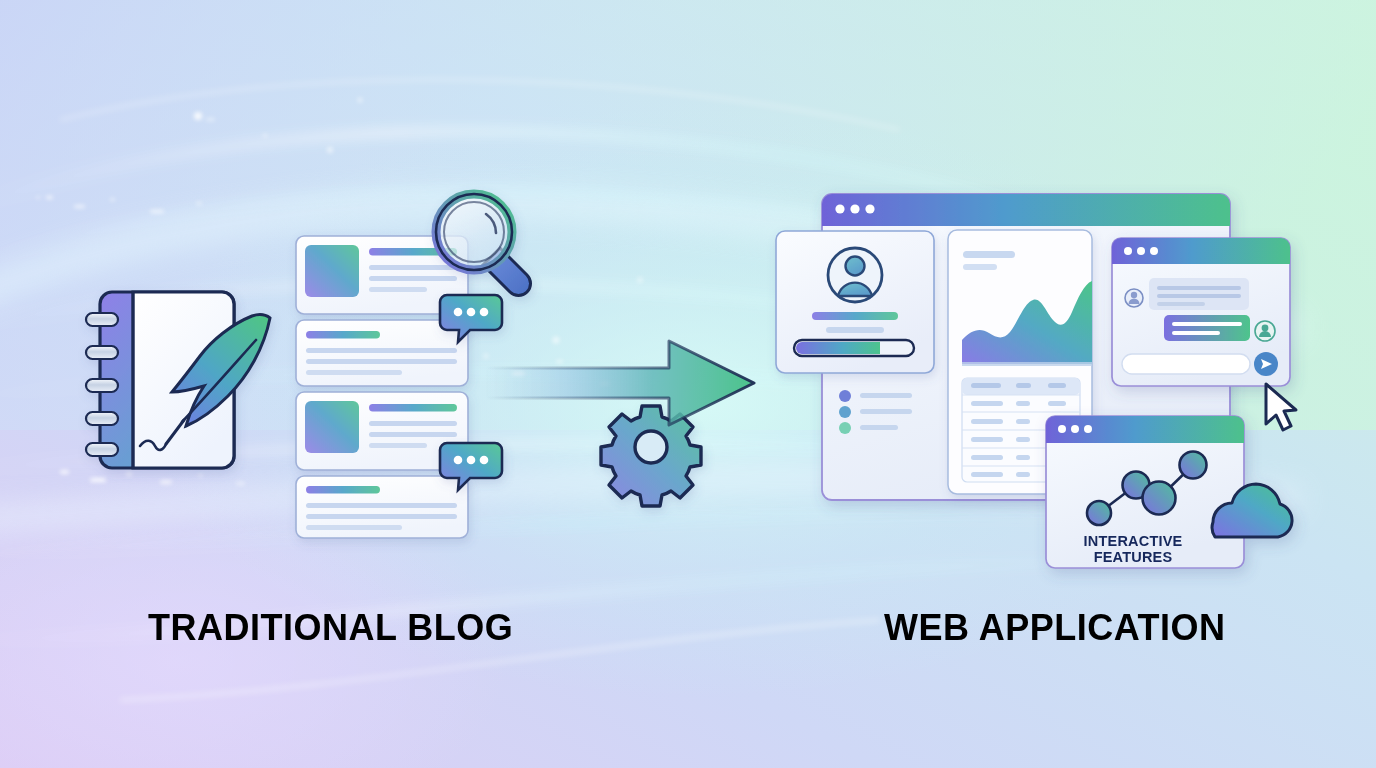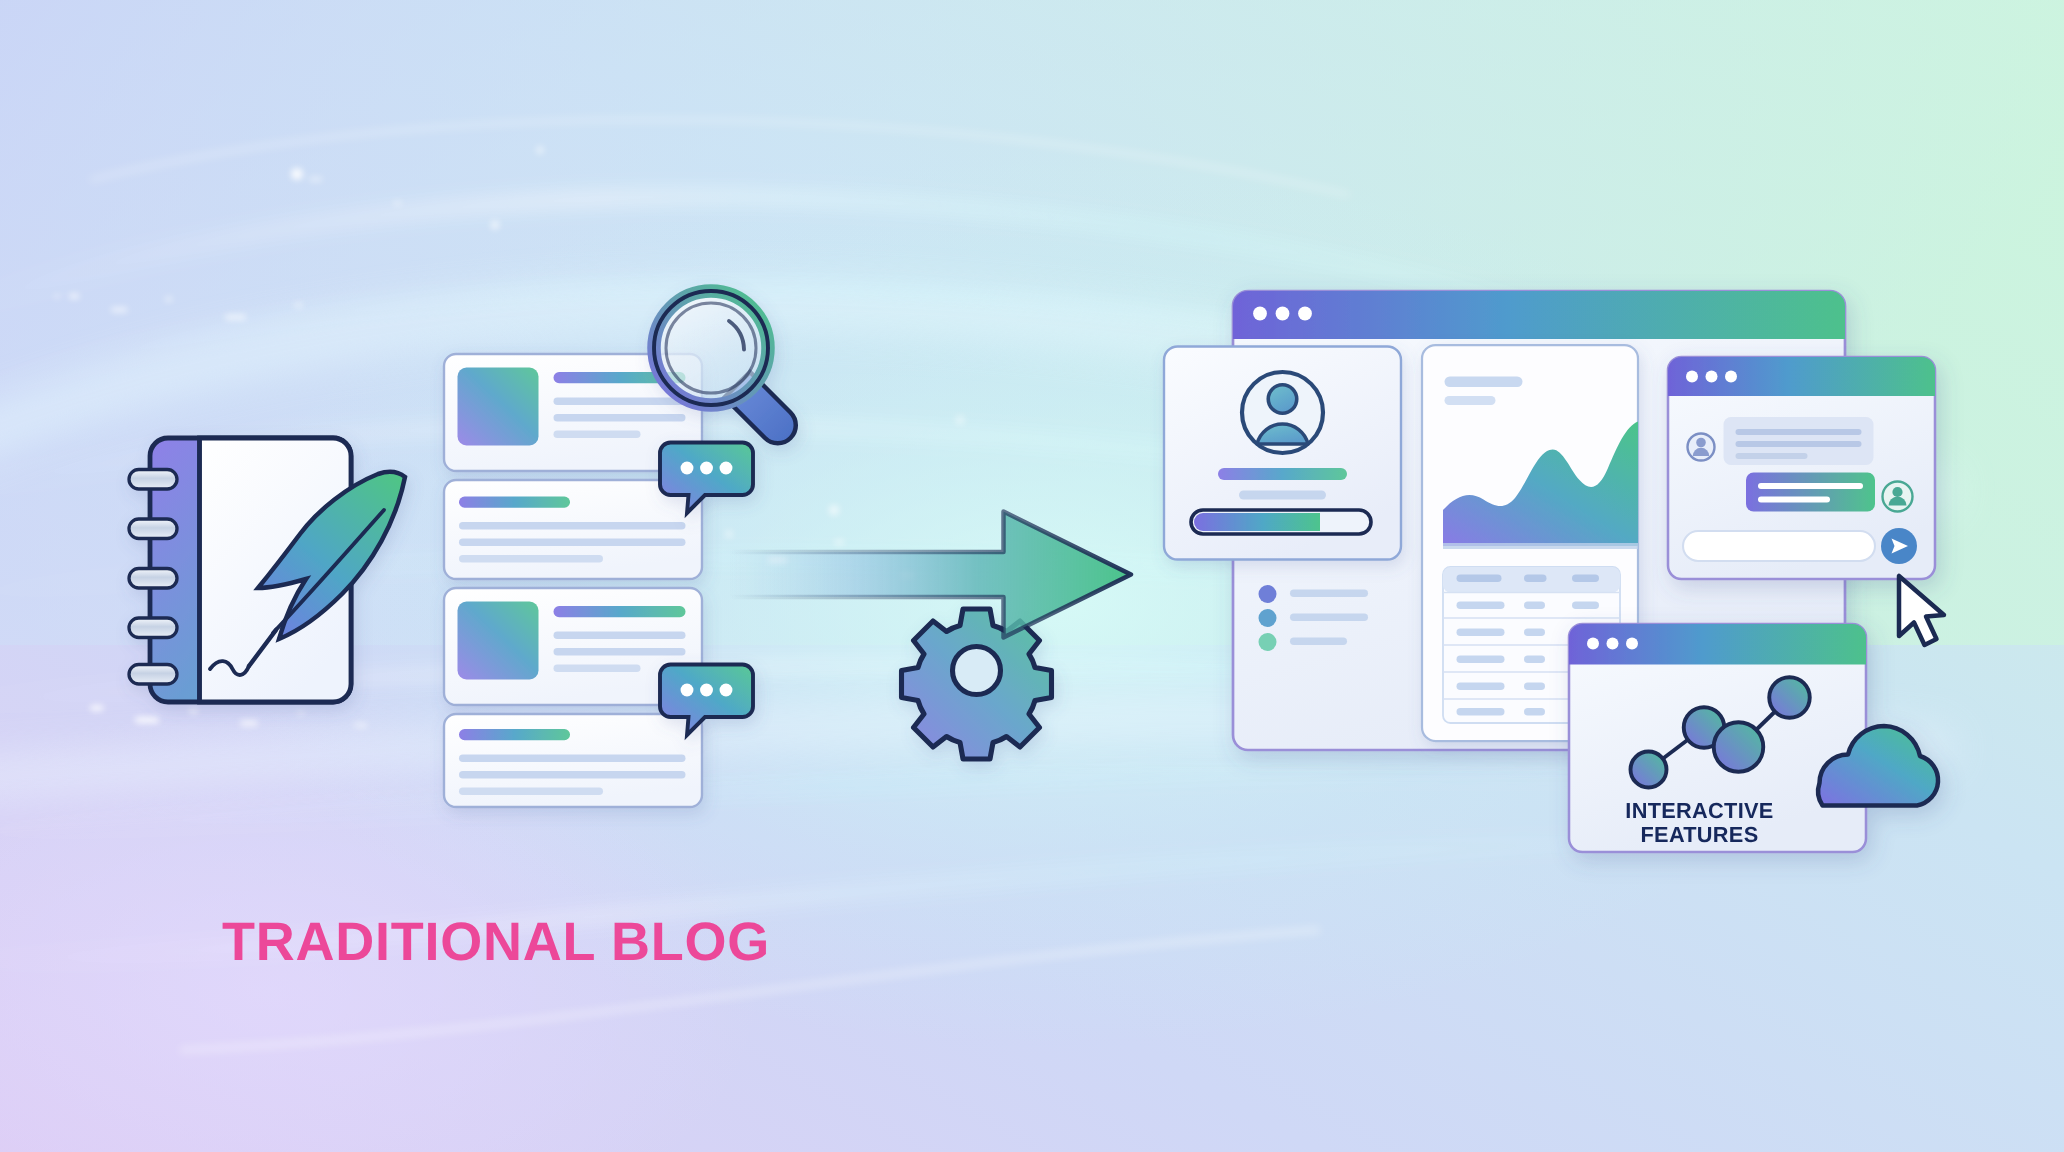--- a/index.html
+++ b/index.html
@@ -26,21 +26,21 @@
     inset: 0;
     width: 1376px;
     height: 768px;
   }
   .caption {
     position: absolute;
     font-family: "Liberation Sans", sans-serif;
     font-weight: bold;
     font-size: 36px;
     letter-spacing: 0.5px;
-    color: #ec4899;
+    color: #000000;
     white-space: nowrap;
   }
   #caption-left  { left: 148px; top: 607px; }
   #caption-right { left: 884px; top: 607px; }
 </style>
 </head>
 <body>
 
 <div id="stage">
 
@@ -506,18 +506,19 @@
         <circle cx="1193" cy="465" r="13.5" fill="url(#gNode)" stroke="#1b2a52" stroke-width="2.6"></circle>
       </g>
 
       <g>
         <path d="M1213 522 a19 19 0 0 1 19 -19 a25 25 0 0 1 24 -19 a25 25 0 0 1 24 20 a17 17 0 0 1 -2 33 h-63 a17 17 0 0 1 -2 -15 Z" fill="url(#gCloud)" stroke="#1b2a52" stroke-width="3" stroke-linejoin="round"></path>
       </g>
     </g>
   </svg>
 
   <div class="caption" id="caption-left">TRADITIONAL BLOG</div>
+  <div class="caption" id="caption-right">WEB APPLICATION</div>
 
   <div style="position:absolute; left:1046px; top:533px; width:174px; text-align:center;
               font-family:'Liberation Sans',sans-serif; font-weight:bold; font-size:14.5px;
               letter-spacing:0.2px; color:#16285c;">INTERACTIVE FEATURES</div>
 
 </div>
 
 </body></html>

